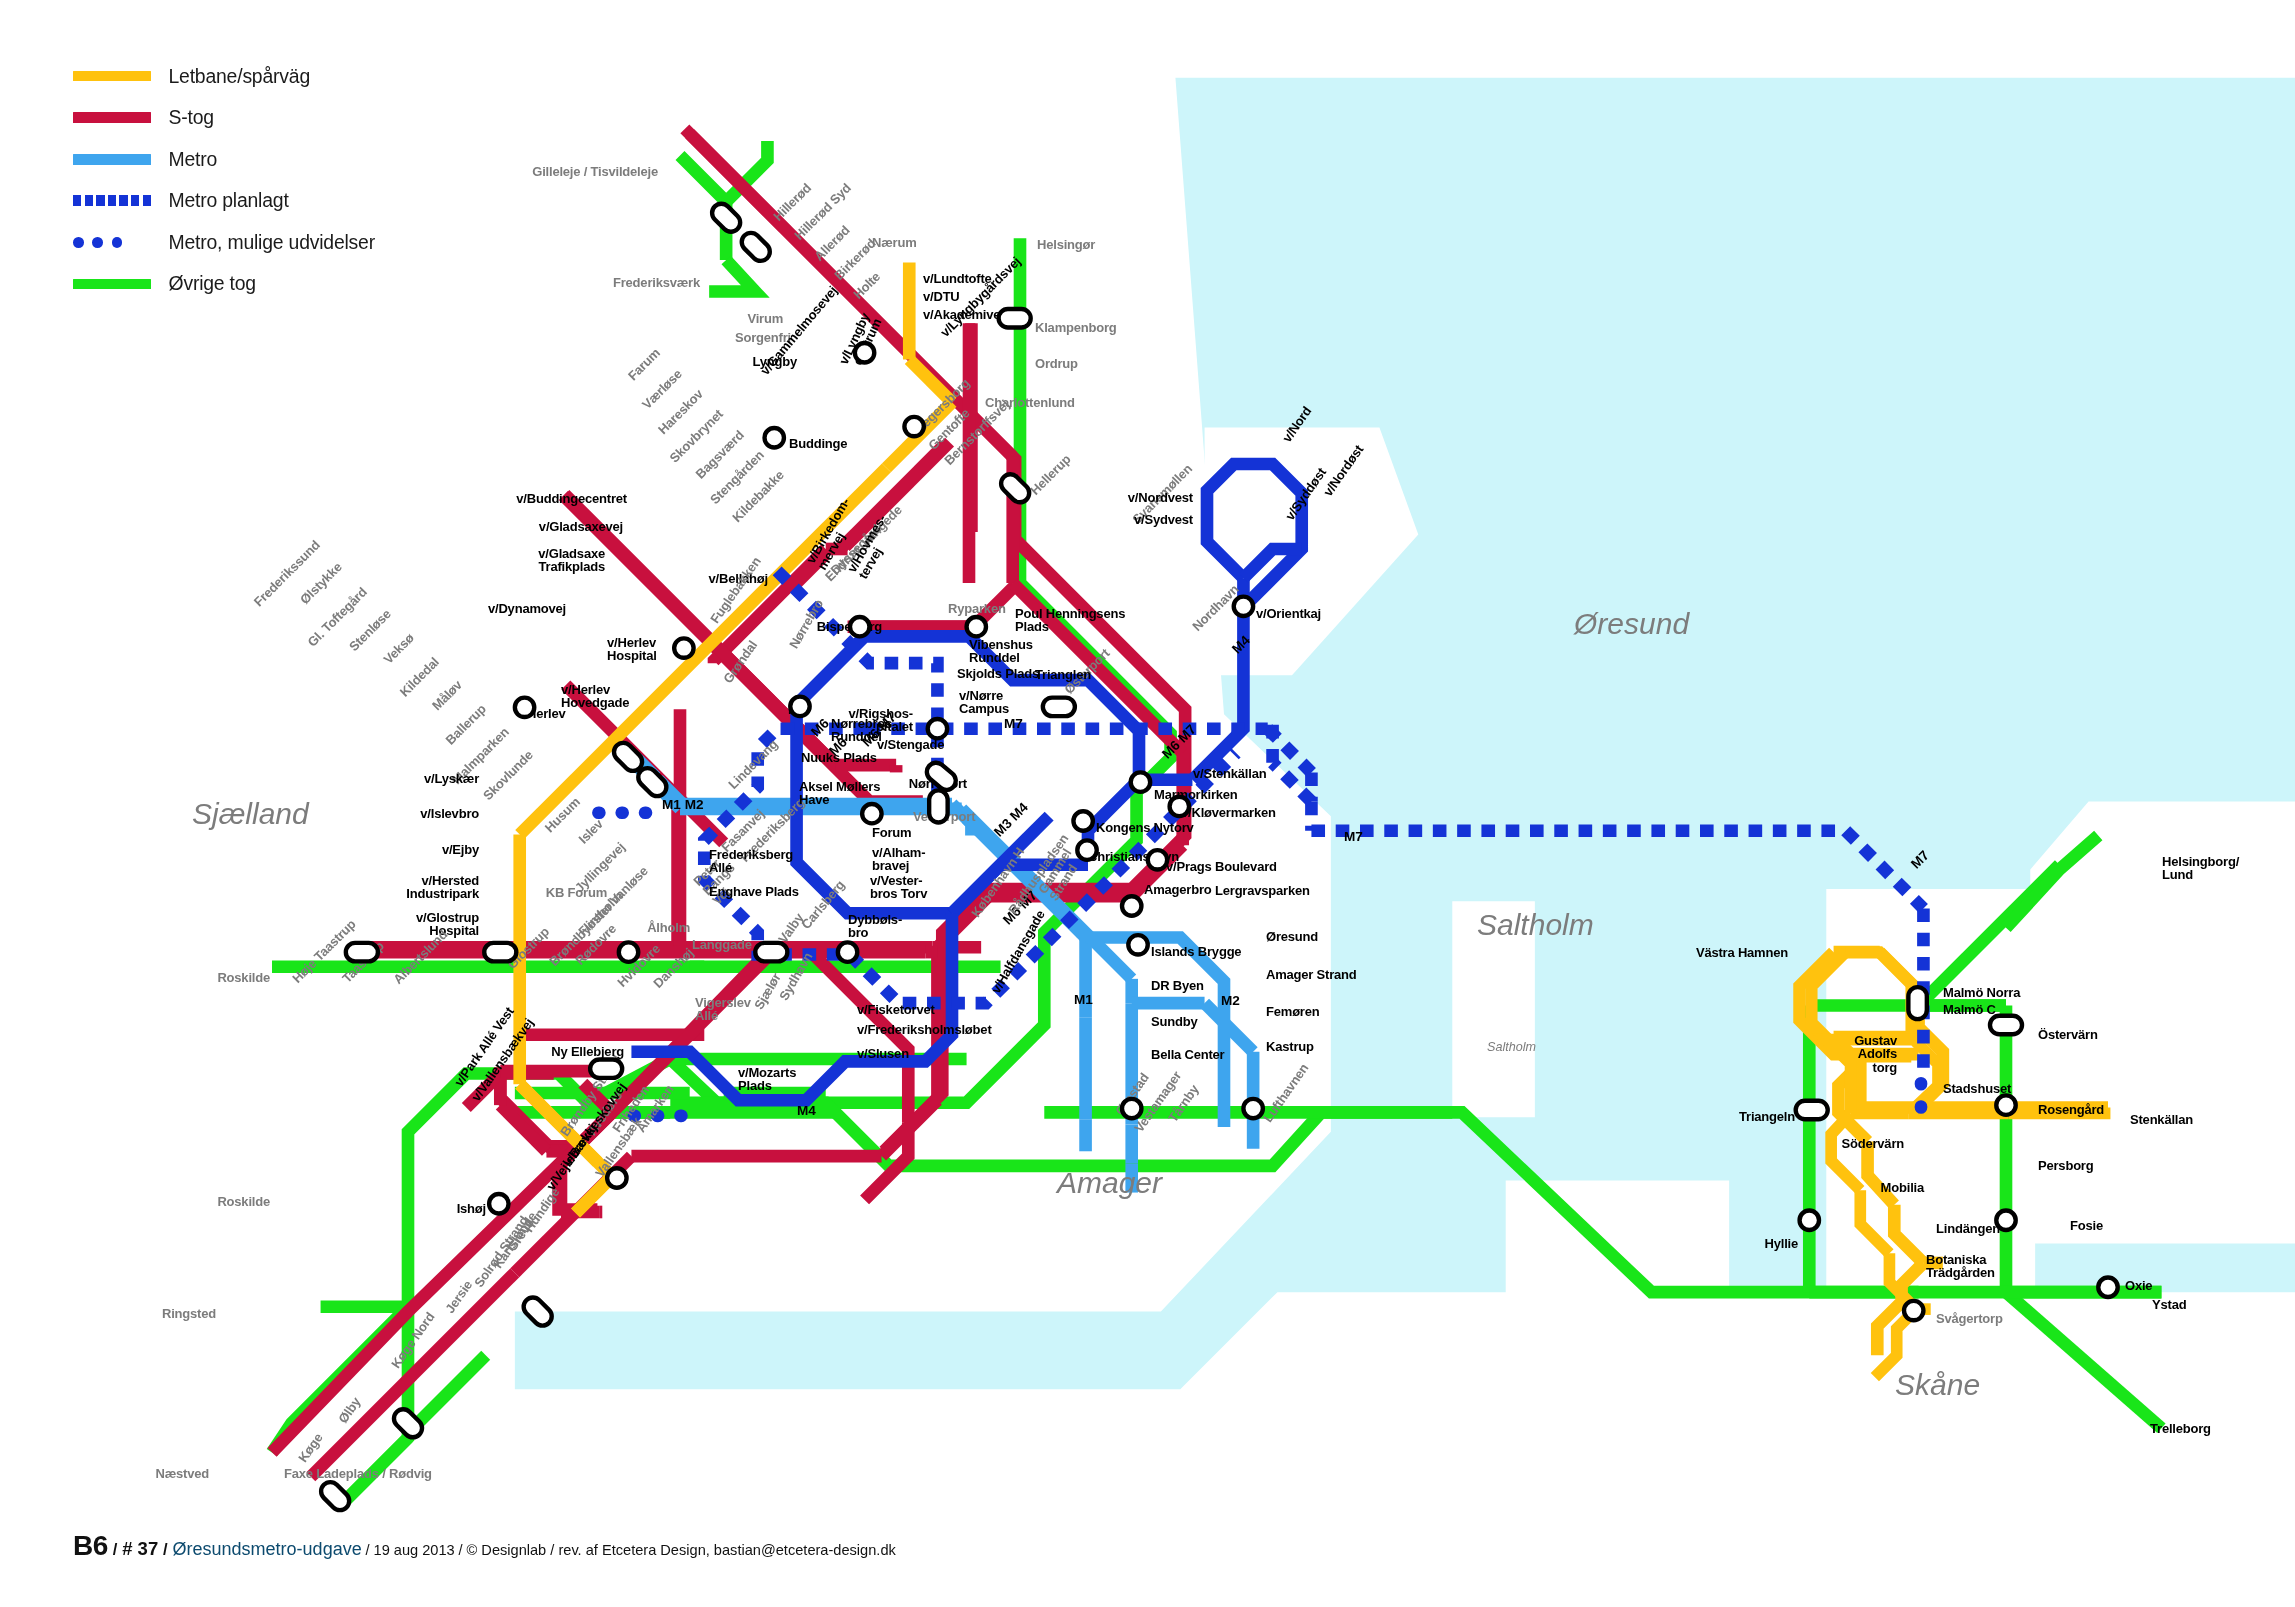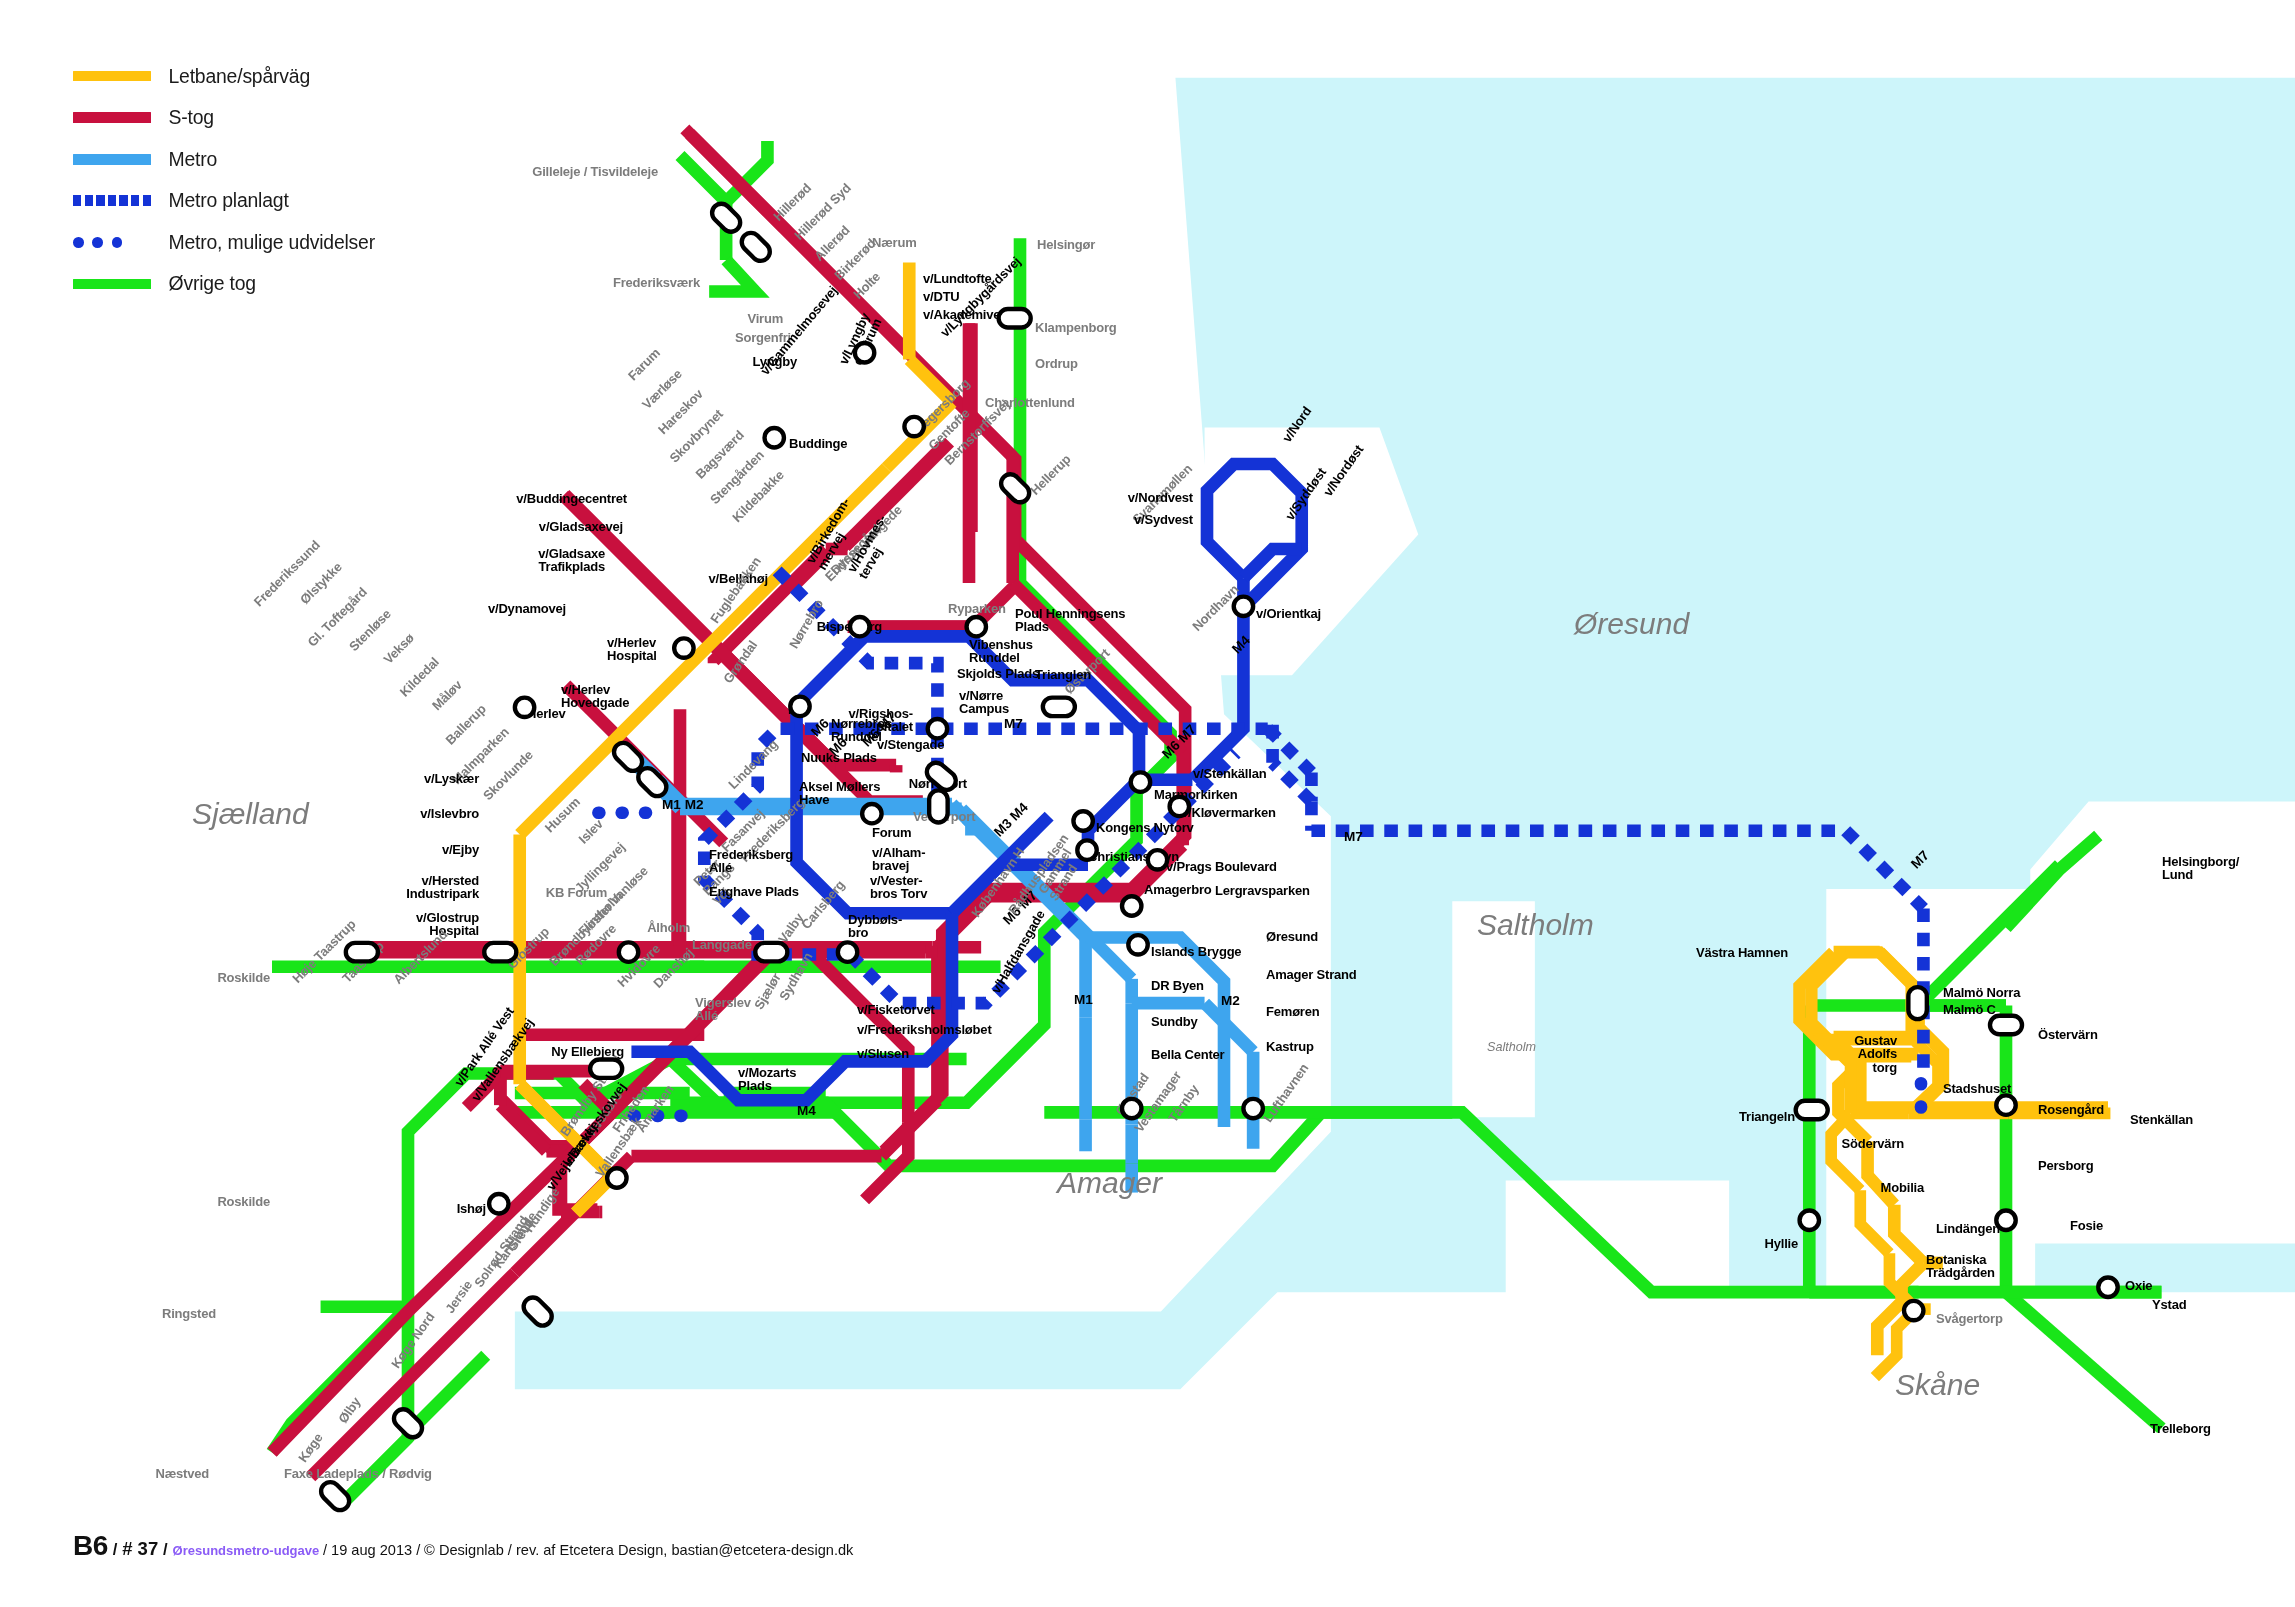--- a/index.html
+++ b/index.html
@@ -17,21 +17,21 @@
   .sw-dash{background:none;display:flex;justify-content:space-between;}
   .sw-dash i{display:block;width:8.3px;height:10.7px;background:#1433d6;}
   .sw-dots{background:none;display:flex;gap:8.7px;}
   .sw-dots i{display:block;width:10.7px;height:10.7px;border-radius:50%;background:#1433d6;}
 
   
   #footer{position:absolute;left:73px;top:1530px;display:flex;align-items:baseline;white-space:nowrap;}
   #footer .fcode{font-size:28px;font-weight:bold;color:#111;letter-spacing:-0.5px;}
   #footer .fsep{font-size:16.5px;font-weight:bold;color:#111;margin:0 4.9px;}
   #footer .fnum{font-size:18.5px;font-weight:bold;color:#111;}
-  #footer .fbold{font-size:13px;font-weight:bold;color:#8b5cf6;}
+  #footer .fbold{font-size:18px;font-weight:normal;color:#0c4a6e;}
   #footer .fnorm{font-size:14.6px;font-weight:400;color:#111;}
   #footer .fsep2{font-size:14.6px;color:#111;margin:0 3.9px;}
 
   
   .region{position:absolute;font-style:italic;color:#7c7c7c;font-family:"Liberation Sans",sans-serif;white-space:nowrap;}
 
   
   .lbl{position:absolute;white-space:nowrap;font-family:"Liberation Sans",sans-serif;line-height:1.03;}
   .lbl.b{font-weight:bold;color:#000;font-size:13px;letter-spacing:-0.2px;}
   .lbl.g{font-weight:bold;color:#7c7c7c;font-size:13px;letter-spacing:-0.2px;}

